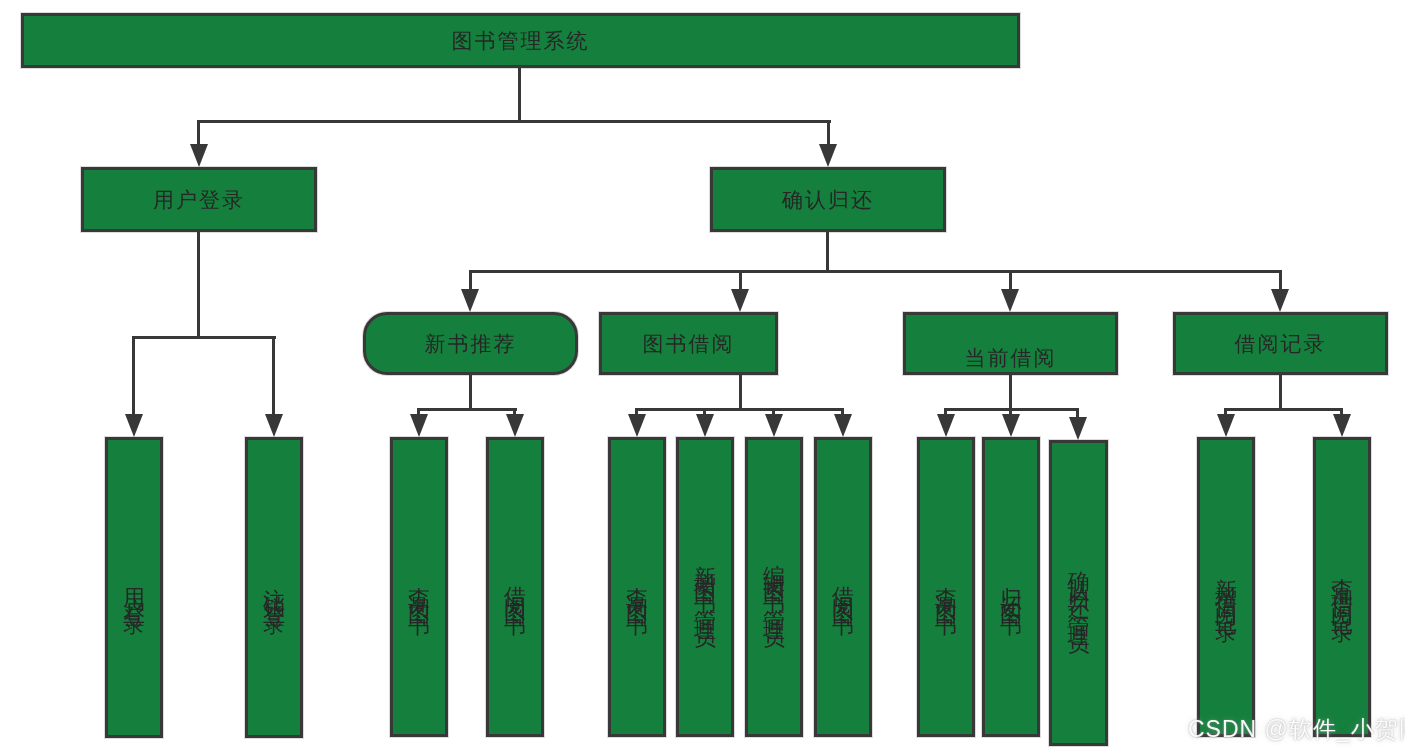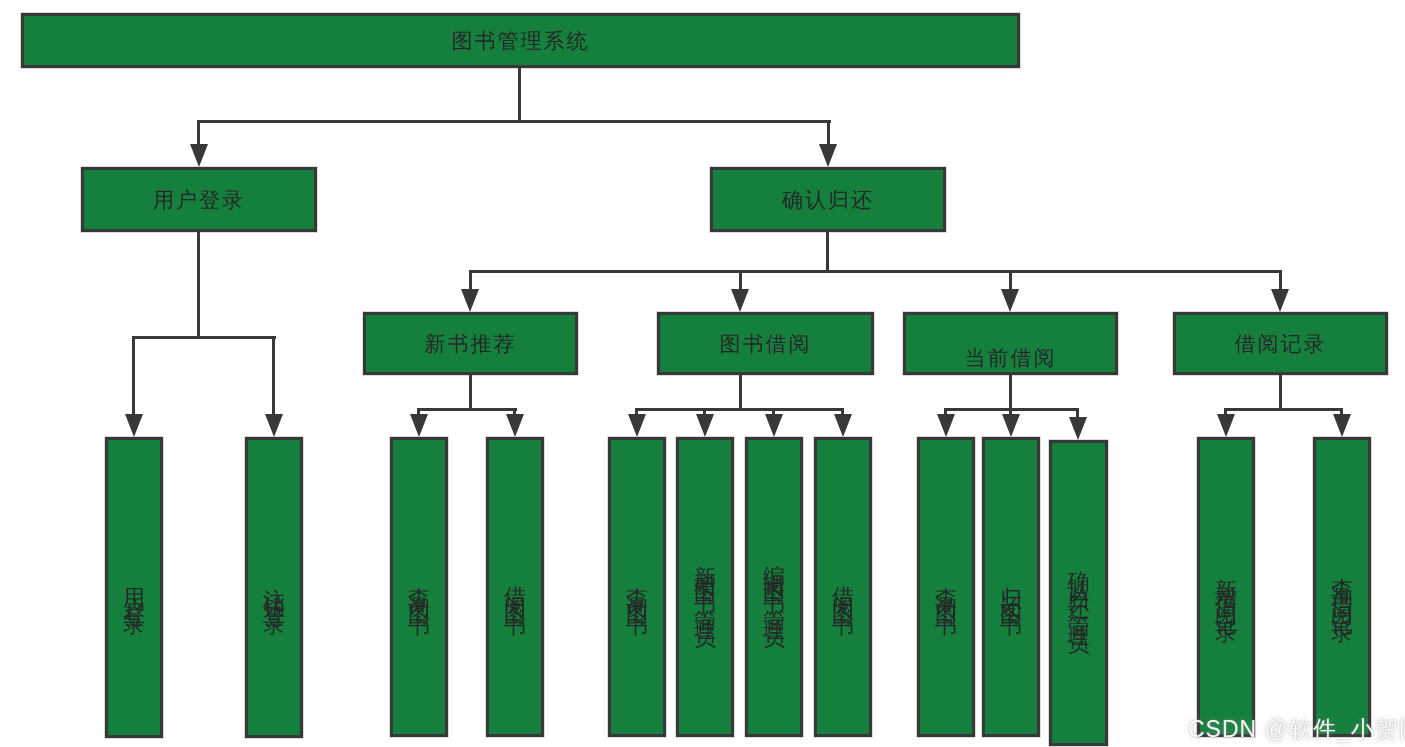--- a/index.html
+++ b/index.html
@@ -66,24 +66,24 @@
   <div class="hline" style="left:469px; top:270px; width:813px;"></div>
   <div class="vline" style="left:469px; top:273px; height:17px;"></div>
   <div class="arrow" style="left:461px; top:289px;"></div>
   <div class="vline" style="left:739px; top:273px; height:17px;"></div>
   <div class="arrow" style="left:731px; top:289px;"></div>
   <div class="vline" style="left:1009px; top:273px; height:17px;"></div>
   <div class="arrow" style="left:1001px; top:289px;"></div>
   <div class="vline" style="left:1279px; top:273px; height:17px;"></div>
   <div class="arrow" style="left:1271px; top:289px;"></div>
 
-  <div class="box box-h" style="left:363px; top:312px; width:215px; height:63px;">
+  <div class="box box-h" style="left:363px; top:312px; width:215px; height:63px;border-radius:24px;">
     <span class="label">新书推荐</span>
   </div>
-  <div class="box box-h" style="left:657px; top:312px; width:217px; height:63px;">
+  <div class="box box-h" style="left:599px; top:312px; width:179px; height:63px;">
     <span class="label">图书借阅</span>
   </div>
   <div class="box box-h" style="left:903px; top:312px; width:215px; height:63px;align-items:flex-end;">
     <span class="label">当前借阅</span>
   </div>
   <div class="box box-h" style="left:1173px; top:312px; width:215px; height:63px;">
     <span class="label">借阅记录</span>
   </div>
 
   <div class="vline" style="left:469px; top:375px; height:36px;"></div>

